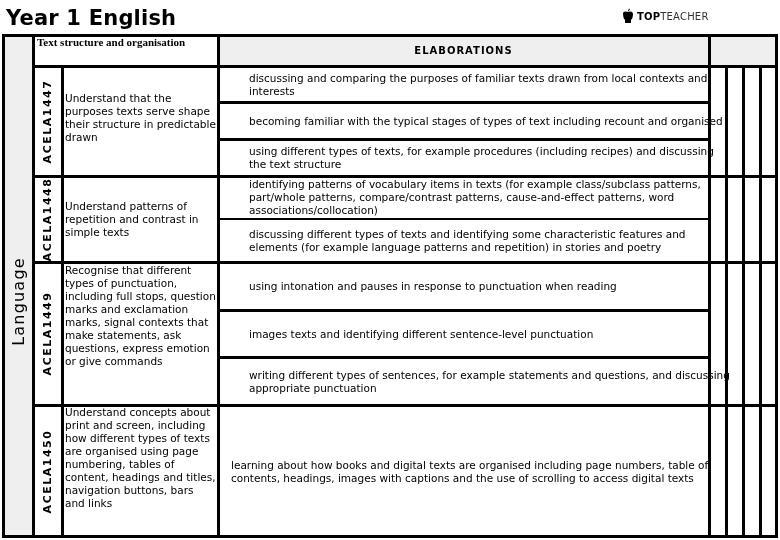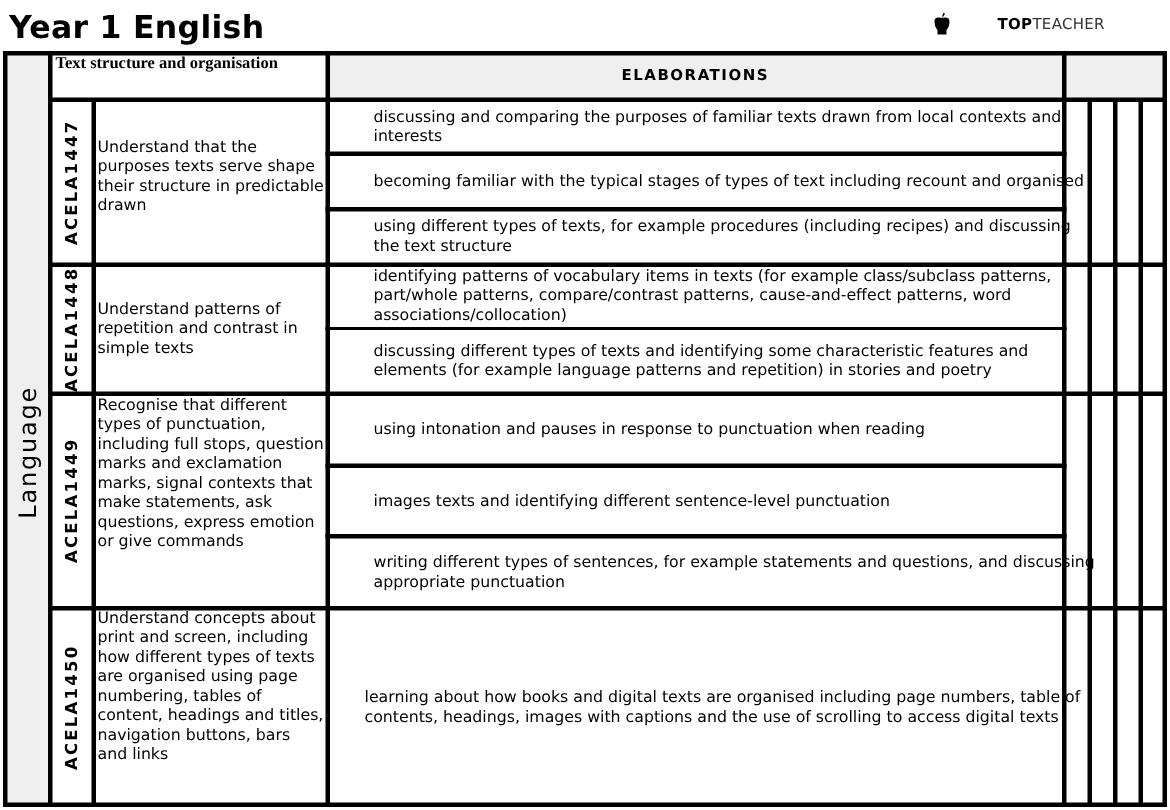--- a/index.html
+++ b/index.html
@@ -2,21 +2,21 @@
 <html><head>
   <meta charset="utf-8">
   <style>
     html, body { margin:0; padding:0; background:#ffffff; }
     body { width:780px; height:540px; position:relative; overflow:hidden;
            font-family:"DejaVu Sans", sans-serif; color:#000; }
     .abs { position:absolute; box-sizing:border-box; }
     .title { left:6px; top:4px; font-size:21px; font-weight:bold; letter-spacing:0.2px; line-height:28px; }
     .logo { left:622px; top:6px; height:20px; display:flex; align-items:center; font-size:10px; }
     .logo .apple { width:12px; height:16px; margin-right:3px; }
-    .logo .top { font-weight:bold; letter-spacing:0.2px;margin-left:28px; }
+    .logo .top { font-weight:bold; letter-spacing:0.2px; }
     .logo .teacher { font-weight:normal; color:#333; letter-spacing:0.2px; }
     .tcell { border:3px solid #000; border-bottom:none; font-size:14px; display:flex; align-items:center; justify-content:center;margin-top:32px; }
     .line { background:#000; }
     .hbg { background:#efefef; }
     .txt { font-size:10.5px; line-height:13px; }
     .code { display:flex; align-items:center; justify-content:center; }
     .code span { transform:rotate(-90deg); white-space:nowrap; font-weight:bold; font-size:11px; letter-spacing:1.5px; }
     .lang span { transform:rotate(-90deg); white-space:nowrap; font-size:16px; letter-spacing:1.2px; display:block; }
     .elabh { font-weight:bold; font-size:10px; letter-spacing:1px; display:flex; align-items:center; justify-content:center; }
     .desc { padding:0 2px 0 3px; }
@@ -78,21 +78,21 @@
 <div class="abs txt desc" style="left:62px;top:406px;width:156px;">Understand concepts about print and screen, including how different types of texts are organised using page numbering, tables of content, headings and titles, navigation buttons, bars and links</div>
 
 <div class="abs txt el" style="left:218px;top:67px;width:491px;height:35px;">discussing and comparing the purposes of familiar texts drawn from local contexts and interests</div>
 <div class="abs txt el" style="left:218px;top:103px;width:491px;height:36px;">becoming familiar with the typical stages of types of text including recount and organised</div>
 <div class="abs txt el" style="left:218px;top:140px;width:491px;height:36px;">using different types of texts, for example procedures (including recipes) and discussing the text structure</div>
 <div class="abs txt el" style="left:218px;top:176px;width:491px;height:43px;">identifying patterns of vocabulary items in texts (for example class/subclass patterns, part/whole patterns, compare/contrast patterns, cause-and-effect patterns, word associations/collocation)</div>
 <div class="abs txt el" style="left:218px;top:219px;width:491px;height:43px;">discussing different types of texts and identifying some characteristic features and elements (for example language patterns and repetition) in stories and poetry</div>
 <div class="abs txt el" style="left:218px;top:263px;width:491px;height:47px;">using intonation and pauses in response to punctuation when reading</div>
 <div class="abs txt el" style="left:218px;top:311px;width:491px;height:46px;">images texts and identifying different sentence-level punctuation</div>
 <div class="abs txt el" style="left:218px;top:358px;width:491px;height:47px;">writing different types of sentences, for example statements and questions, and discussing appropriate punctuation</div>
-<div class="abs txt el" style="left:212px;top:406px;width:491px;height:131px;">learning about how books and digital texts are organised including page numbers, table of contents, headings, images with captions and the use of scrolling to access digital texts</div>
+<div class="abs txt el" style="left:200px;top:406px;width:491px;height:131px;">learning about how books and digital texts are organised including page numbers, table of contents, headings, images with captions and the use of scrolling to access digital texts</div>
 
 <div class="abs" style="left:710px;top:66px;width:15px;height:470px;"></div>
 <div class="abs" style="left:727px;top:66px;width:15px;height:470px;"></div>
 <div class="abs" style="left:744px;top:66px;width:15px;height:470px;"></div>
 <div class="abs" style="left:761px;top:66px;width:15px;height:470px;"></div>
 
 <div class="abs line" style="left:2px;top:34px;width:776px;height:3px;"></div>
 <div class="abs line" style="left:2px;top:535px;width:776px;height:3px;"></div>
 <div class="abs line" style="left:2px;top:34px;width:3px;height:504px;"></div>
 <div class="abs line" style="left:775px;top:34px;width:3px;height:504px;"></div>

